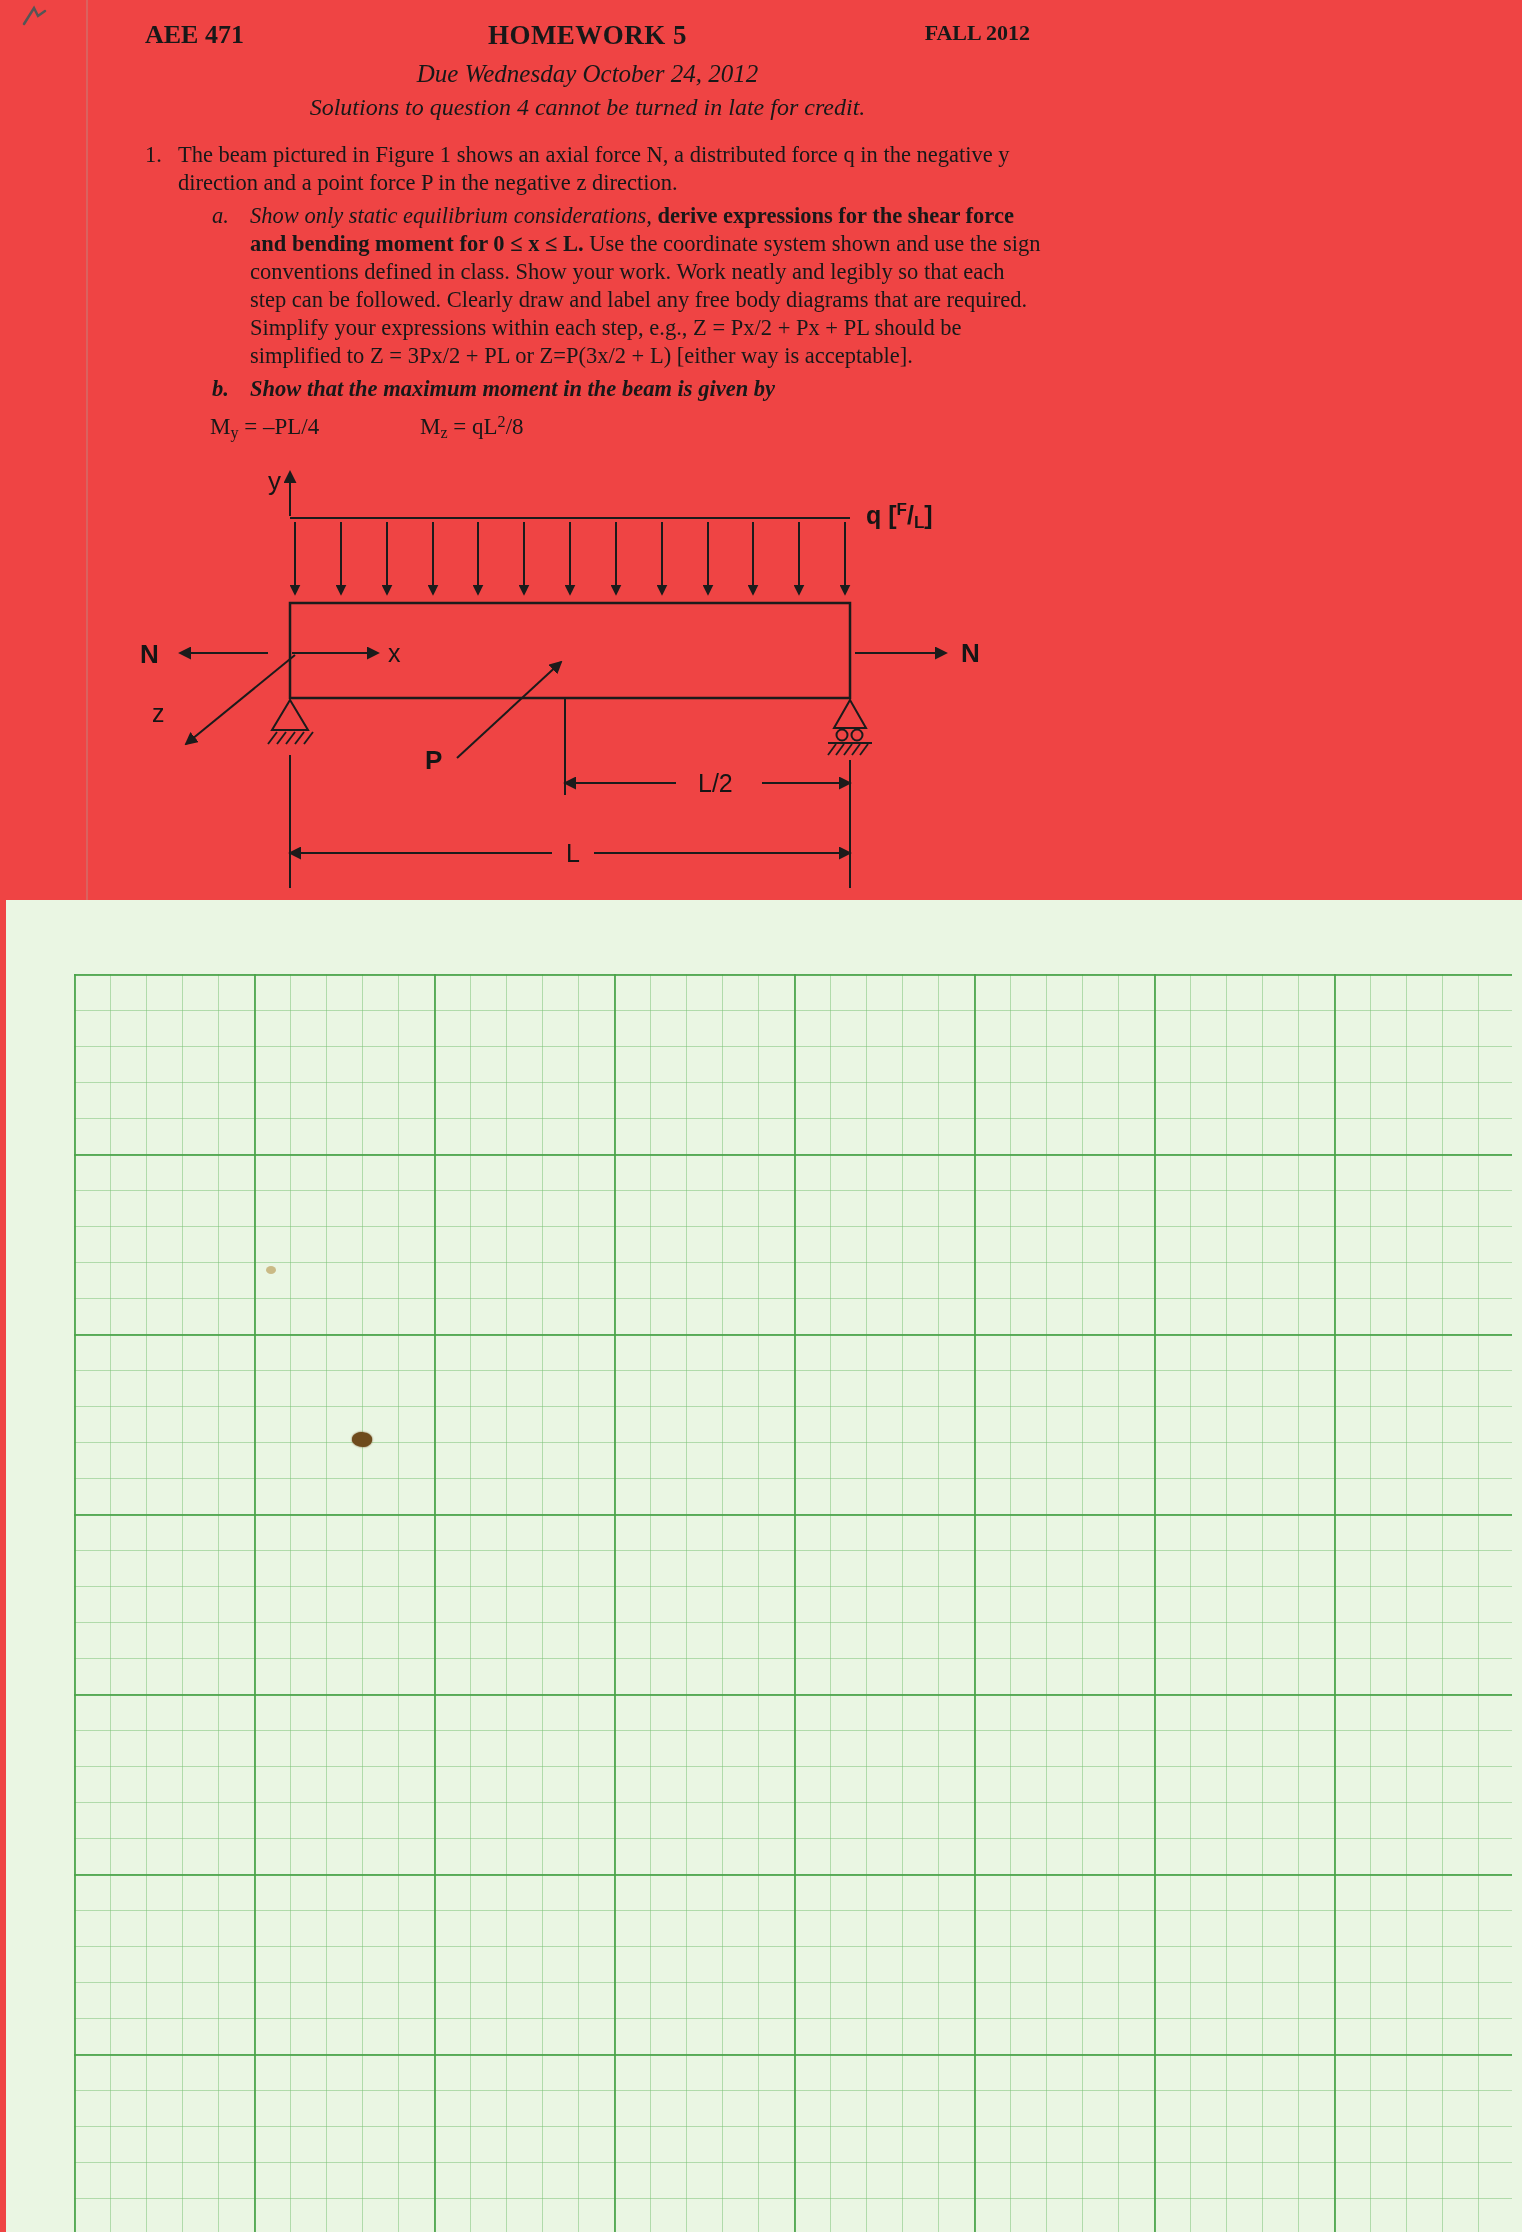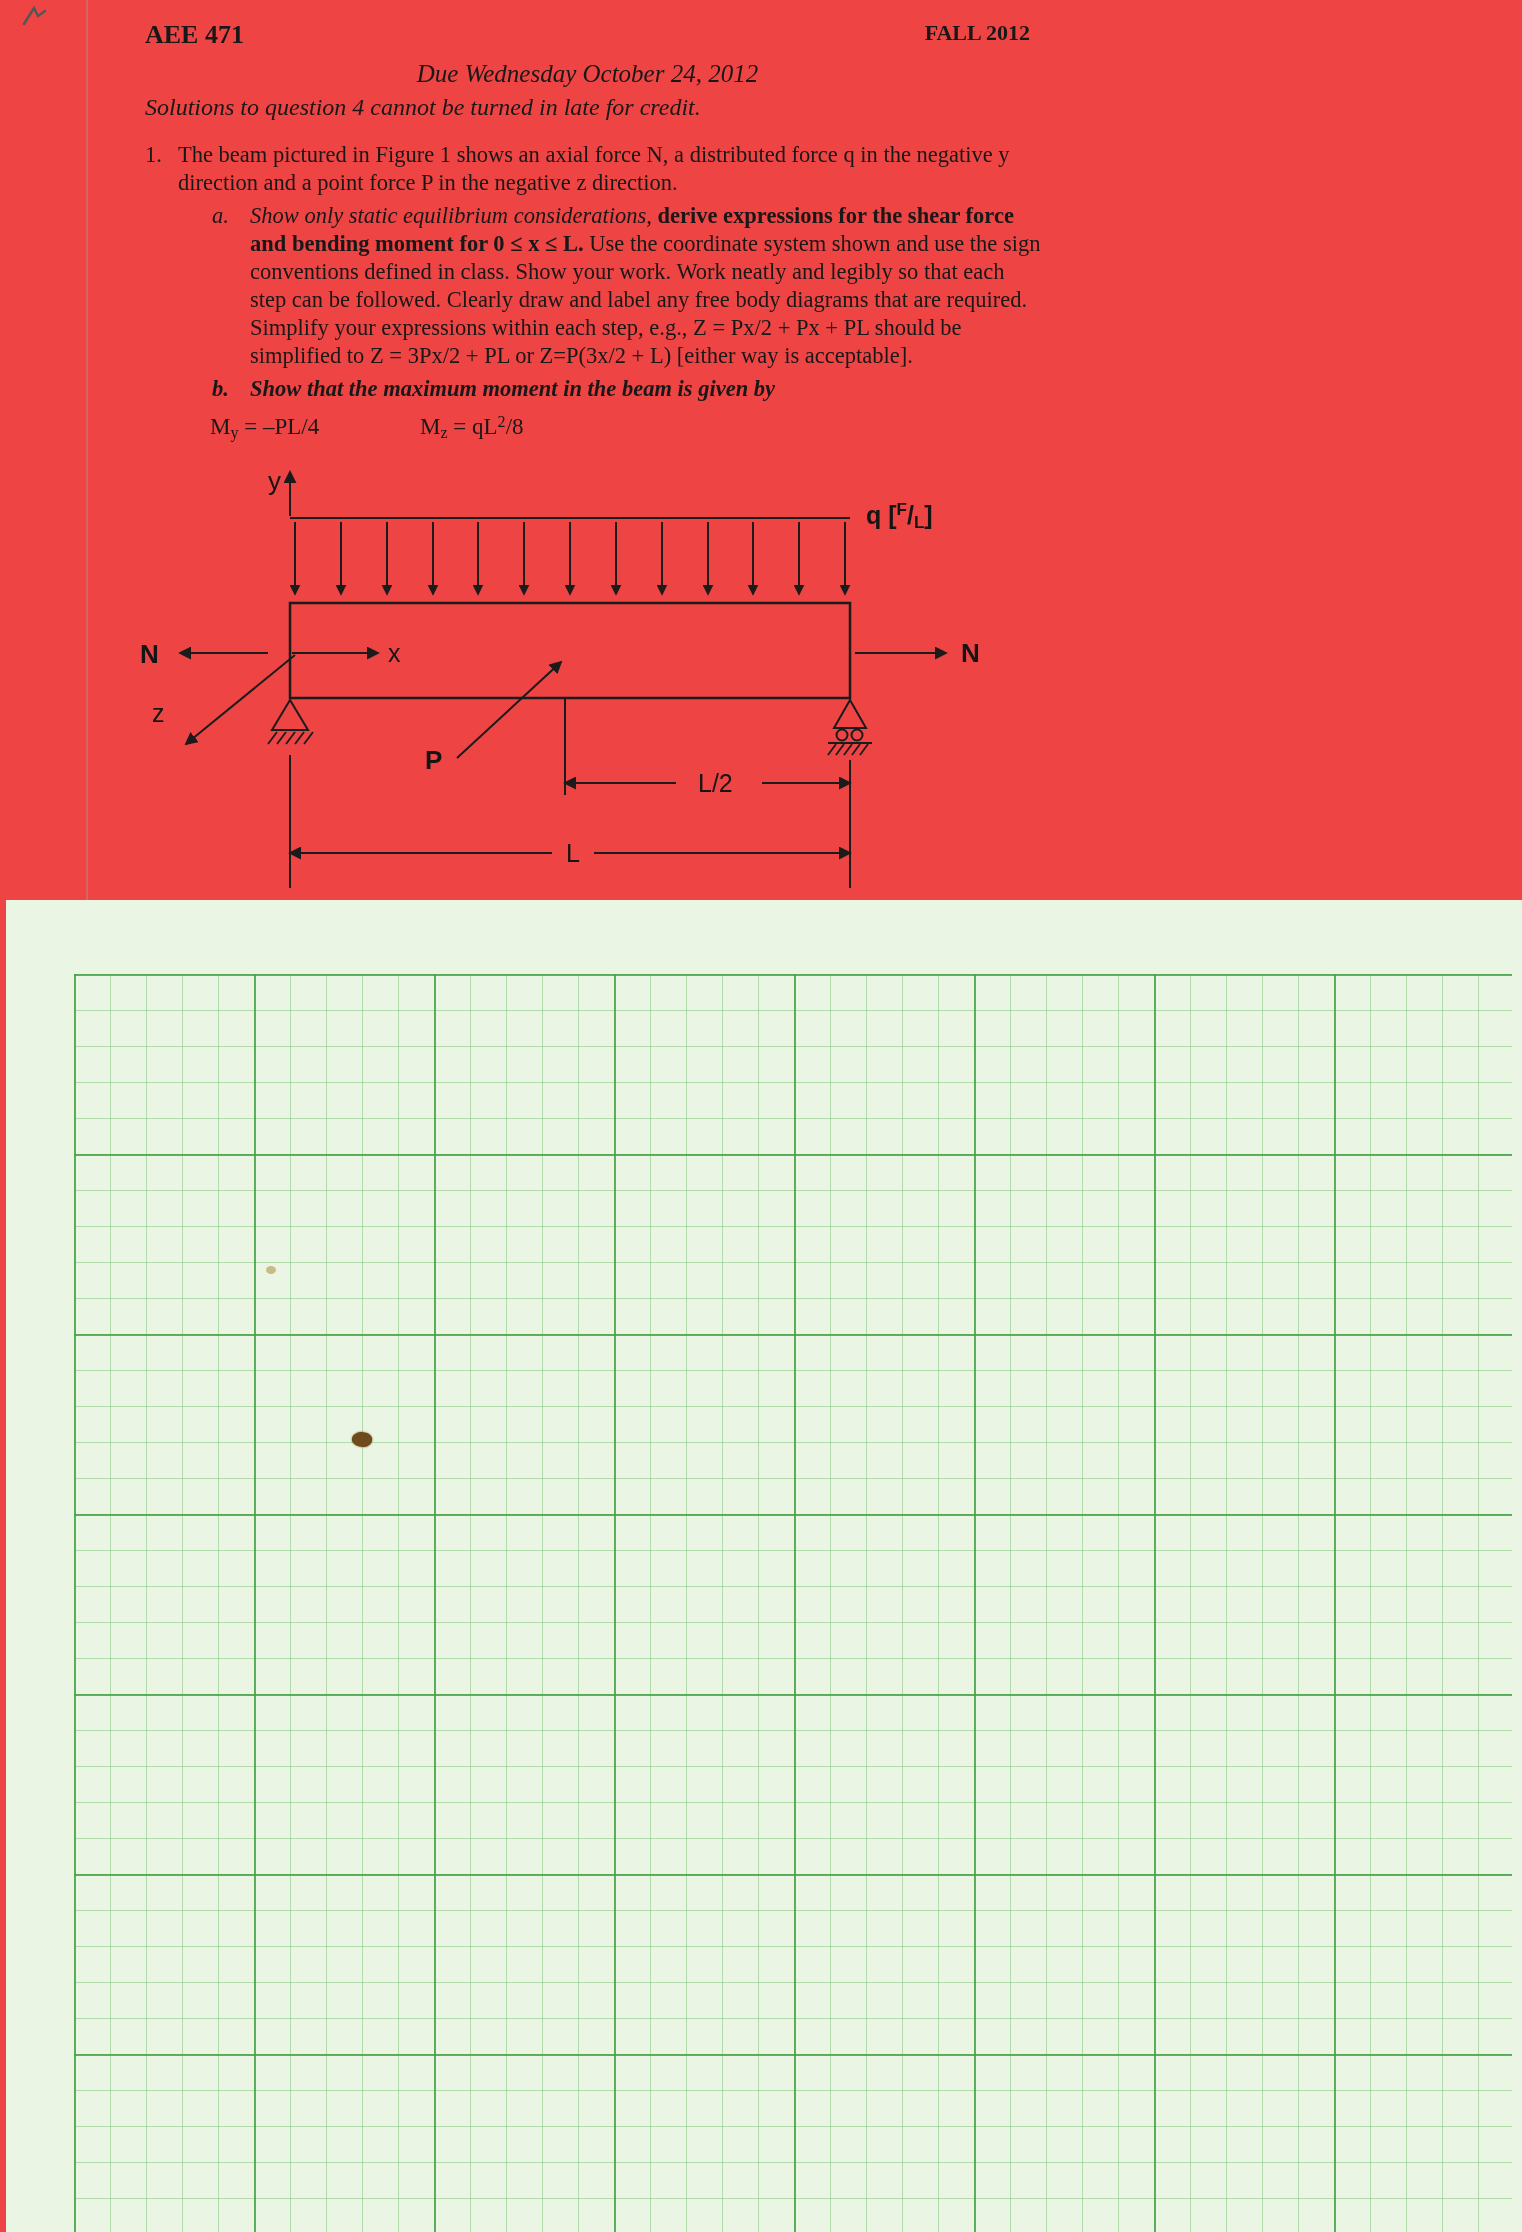--- a/index.html
+++ b/index.html
@@ -10,21 +10,21 @@
   }
   .edge-shadow{position:absolute;left:86px;top:0;width:2px;height:902px;background:rgba(170,170,160,.30);}
   .penmark{position:absolute;left:18px;top:2px;}
 
   
   .hdr{position:absolute;left:145px;top:20px;width:885px;height:70px;}
   .hdr-course{position:absolute;left:0;top:0;font-weight:bold;font-size:26px;}
   .hdr-title{position:absolute;left:0;right:0;top:0;text-align:center;font-weight:bold;font-size:27px;letter-spacing:.5px;}
   .hdr-term{position:absolute;right:0;top:0;font-weight:bold;font-size:22px;}
   .hdr-due{position:absolute;left:0;right:0;top:40px;text-align:center;font-weight:normal;font-style:italic;font-size:25px;}
-  .notice{position:absolute;left:145px;top:94px;width:885px;text-align:left;font-style:italic;font-size:24px;}
+  .notice{position:absolute;left:145px;top:94px;width:885px;text-align:center;font-style:italic;font-size:24px;}
 
   
   .doc{position:absolute;left:145px;top:141px;width:900px;font-size:22.5px;line-height:28px;}
   .p1{position:relative;padding-left:33px;}
   .pnum{position:absolute;left:0;top:0;}
   .part{position:relative;margin-left:67px;padding-left:38px;margin-top:5px;}
   .plabel{position:absolute;left:0;top:0;}
   .it{font-style:italic;}
   .bd{font-weight:bold;}
   .bi{font-weight:bold;font-style:italic;}
@@ -55,20 +55,21 @@
 
 <div class="page">
 
   <svg class="penmark" width="40" height="30" viewBox="0 0 40 30">
     <path d="M6 22 L16 6 L20 14 L27 9" stroke="#555" stroke-width="2.5" fill="none" stroke-linecap="round"></path>
   </svg>
   <div class="edge-shadow"></div>
 
   <div class="hdr">
     <span class="hdr-course">AEE 471</span>
+    <span class="hdr-title">HOMEWORK 5</span>
     <span class="hdr-term">FALL 2012</span>
     <span class="hdr-due">Due Wednesday October 24, 2012</span>
   </div>
   <div class="notice">Solutions to question 4 cannot be turned in late for credit.</div>
 
   <div class="doc">
     <div class="p1">
       <span class="pnum">1.</span>
       <span>The beam pictured in Figure 1 shows an axial force N, a distributed force q in the negative y direction and a point force P in the negative z direction.</span>
     </div>

